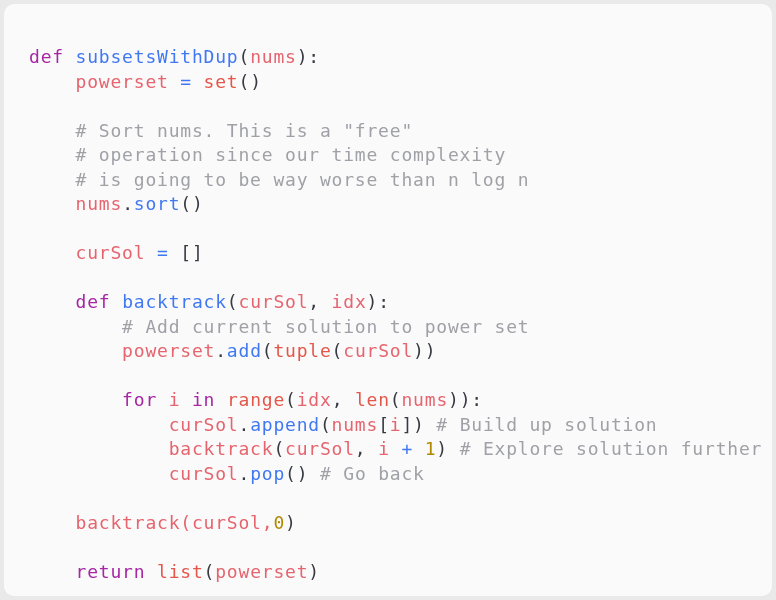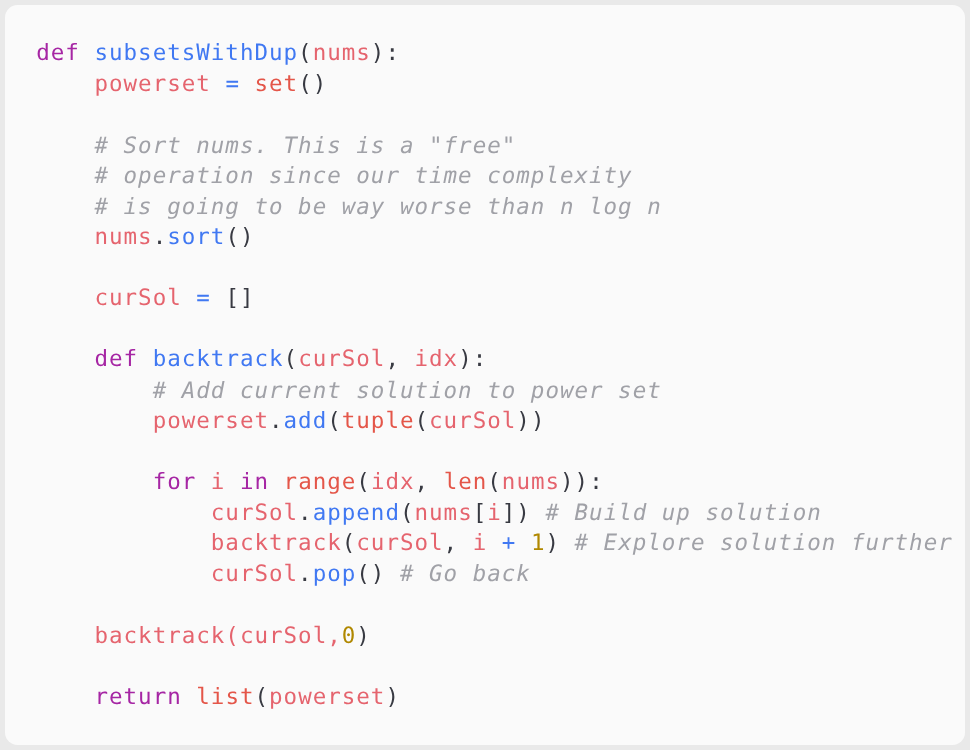--- a/index.html
+++ b/index.html
@@ -12,38 +12,38 @@
   }
   .code-card {
     position: absolute;
     left: 4px;
     top: 4px;
     right: 4px;
     bottom: 4px;
     background: var(--card-bg, #fafafa);
     border-radius: 10px;
     box-sizing: border-box;
-    padding: 27px 25px;
+    padding: 41px 25px;
     overflow: hidden;
   }
   .code-block {
     font-size: 18px;
     line-height: 24.5px;
     letter-spacing: 0.8px;
     white-space: pre;
     color: var(--c-plain, #383a42);
   }
   .code-line { height: 24.5px; }
   .tok-p   { color: var(--c-plain); }
   .tok-kw  { color: var(--c-kw); }
   .tok-fn  { color: var(--c-fn); }
   .tok-var { color: var(--c-var); }
   .tok-bi  { color: var(--c-bi); }
   .tok-num { color: var(--c-num); }
   .tok-op  { color: var(--c-op); }
-  .tok-com { color: var(--c-com); font-style: italic; }
+  .tok-com { color: var(--c-com); }
 </style>
 </head>
 <body>
 
 <div class="code-card">
   <div class="code-block" id="code-block"><div class="code-line"><span class="tok-kw">def</span><span class="tok-p"> </span><span class="tok-fn">subsetsWithDup</span><span class="tok-p">(</span><span class="tok-var">nums</span><span class="tok-p">):</span></div><div class="code-line"><span class="tok-p">    </span><span class="tok-var">powerset</span><span class="tok-p"> </span><span class="tok-op">=</span><span class="tok-p"> </span><span class="tok-bi">set</span><span class="tok-p">()</span></div><div class="code-line"> </div><div class="code-line"><span class="tok-p">    </span><span class="tok-com"># Sort nums. This is a "free"</span></div><div class="code-line"><span class="tok-p">    </span><span class="tok-com"># operation since our time complexity</span></div><div class="code-line"><span class="tok-p">    </span><span class="tok-com"># is going to be way worse than n log n</span></div><div class="code-line"><span class="tok-p">    </span><span class="tok-var">nums</span><span class="tok-p">.</span><span class="tok-fn">sort</span><span class="tok-p">()</span></div><div class="code-line"> </div><div class="code-line"><span class="tok-p">    </span><span class="tok-var">curSol</span><span class="tok-p"> </span><span class="tok-op">=</span><span class="tok-p"> []</span></div><div class="code-line"> </div><div class="code-line"><span class="tok-p">    </span><span class="tok-kw">def</span><span class="tok-p"> </span><span class="tok-fn">backtrack</span><span class="tok-p">(</span><span class="tok-var">curSol</span><span class="tok-p">, </span><span class="tok-var">idx</span><span class="tok-p">):</span></div><div class="code-line"><span class="tok-p">        </span><span class="tok-com"># Add current solution to power set</span></div><div class="code-line"><span class="tok-p">        </span><span class="tok-var">powerset</span><span class="tok-p">.</span><span class="tok-fn">add</span><span class="tok-p">(</span><span class="tok-bi">tuple</span><span class="tok-p">(</span><span class="tok-var">curSol</span><span class="tok-p">))</span></div><div class="code-line"> </div><div class="code-line"><span class="tok-p">        </span><span class="tok-kw">for</span><span class="tok-p"> </span><span class="tok-var">i</span><span class="tok-p"> </span><span class="tok-kw">in</span><span class="tok-p"> </span><span class="tok-bi">range</span><span class="tok-p">(</span><span class="tok-var">idx</span><span class="tok-p">, </span><span class="tok-bi">len</span><span class="tok-p">(</span><span class="tok-var">nums</span><span class="tok-p">)):</span></div><div class="code-line"><span class="tok-p">            </span><span class="tok-var">curSol</span><span class="tok-p">.</span><span class="tok-fn">append</span><span class="tok-p">(</span><span class="tok-var">nums</span><span class="tok-p">[</span><span class="tok-var">i</span><span class="tok-p">]) </span><span class="tok-com"># Build up solution</span></div><div class="code-line"><span class="tok-p">            </span><span class="tok-var">backtrack</span><span class="tok-p">(</span><span class="tok-var">curSol</span><span class="tok-p">, </span><span class="tok-var">i</span><span class="tok-p"> </span><span class="tok-op">+</span><span class="tok-p"> </span><span class="tok-num">1</span><span class="tok-p">) </span><span class="tok-com"># Explore solution further</span></div><div class="code-line"><span class="tok-p">            </span><span class="tok-var">curSol</span><span class="tok-p">.</span><span class="tok-fn">pop</span><span class="tok-p">() </span><span class="tok-com"># Go back</span></div><div class="code-line"> </div><div class="code-line"><span class="tok-p">    </span><span class="tok-var">backtrack(curSol,</span><span class="tok-num">0</span><span class="tok-p">)</span></div><div class="code-line"> </div><div class="code-line"><span class="tok-p">    </span><span class="tok-kw">return</span><span class="tok-p"> </span><span class="tok-bi">list</span><span class="tok-p">(</span><span class="tok-var">powerset</span><span class="tok-p">)</span></div></div>
 </div>
 
 </body></html>

